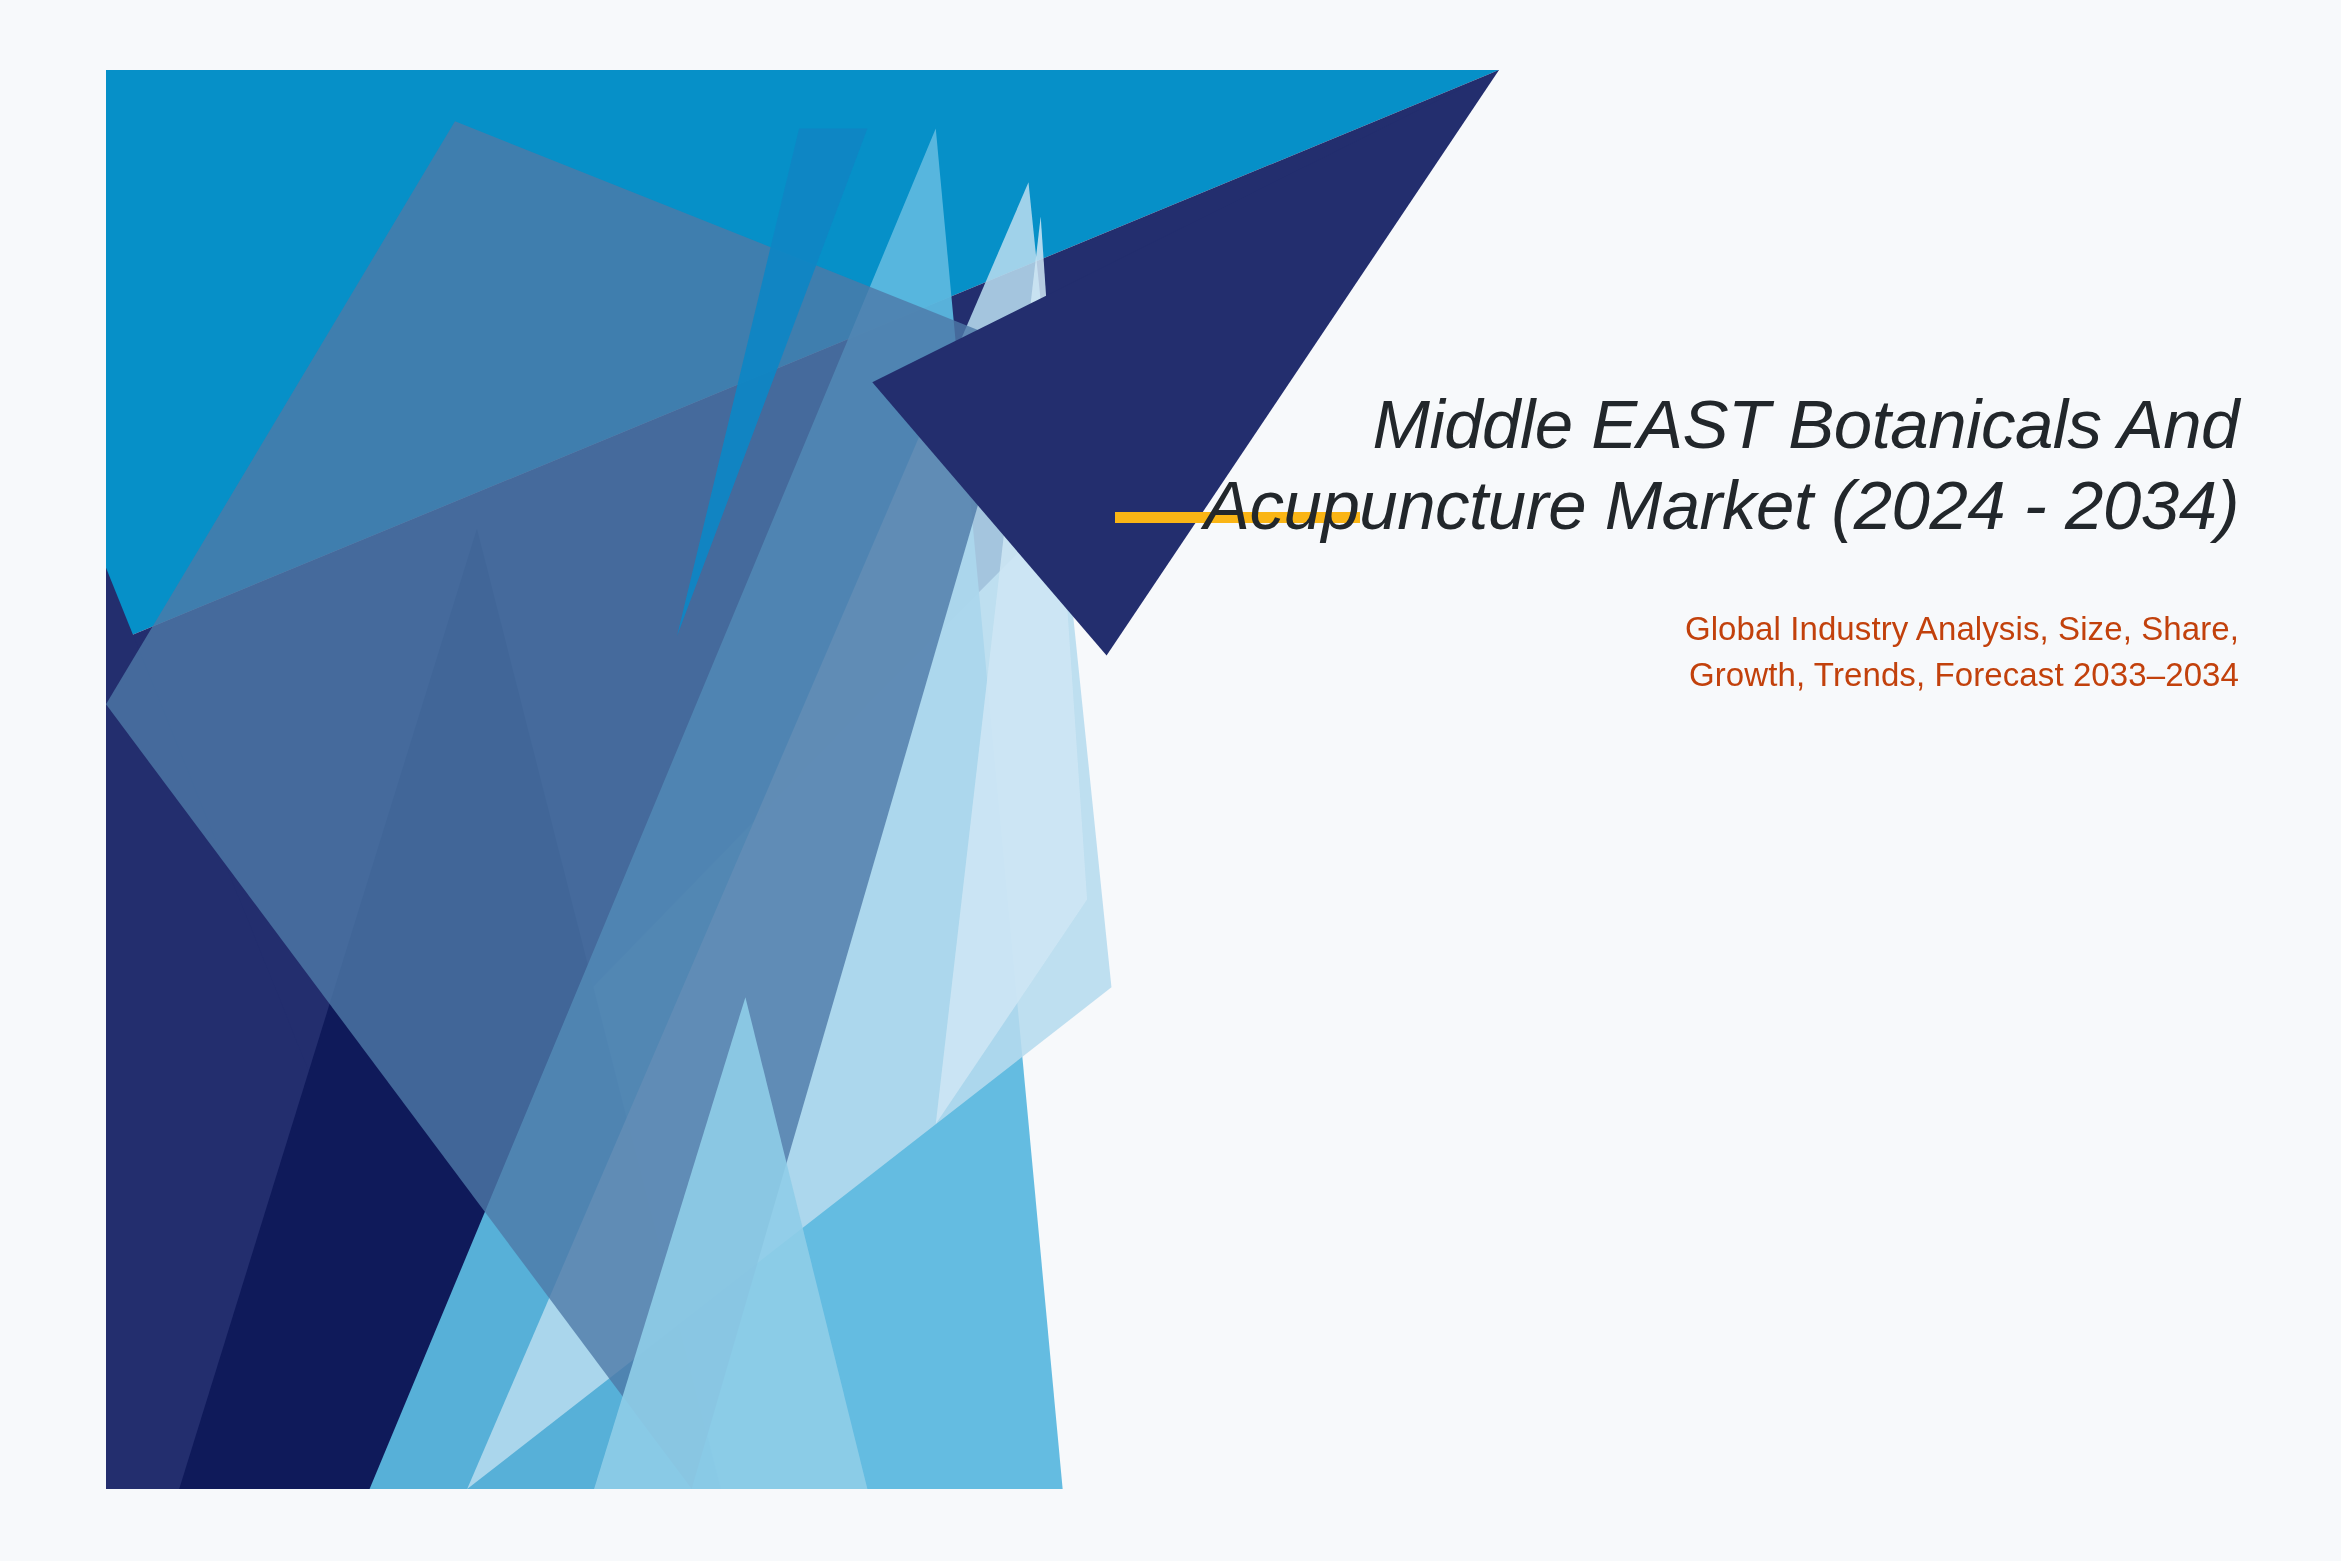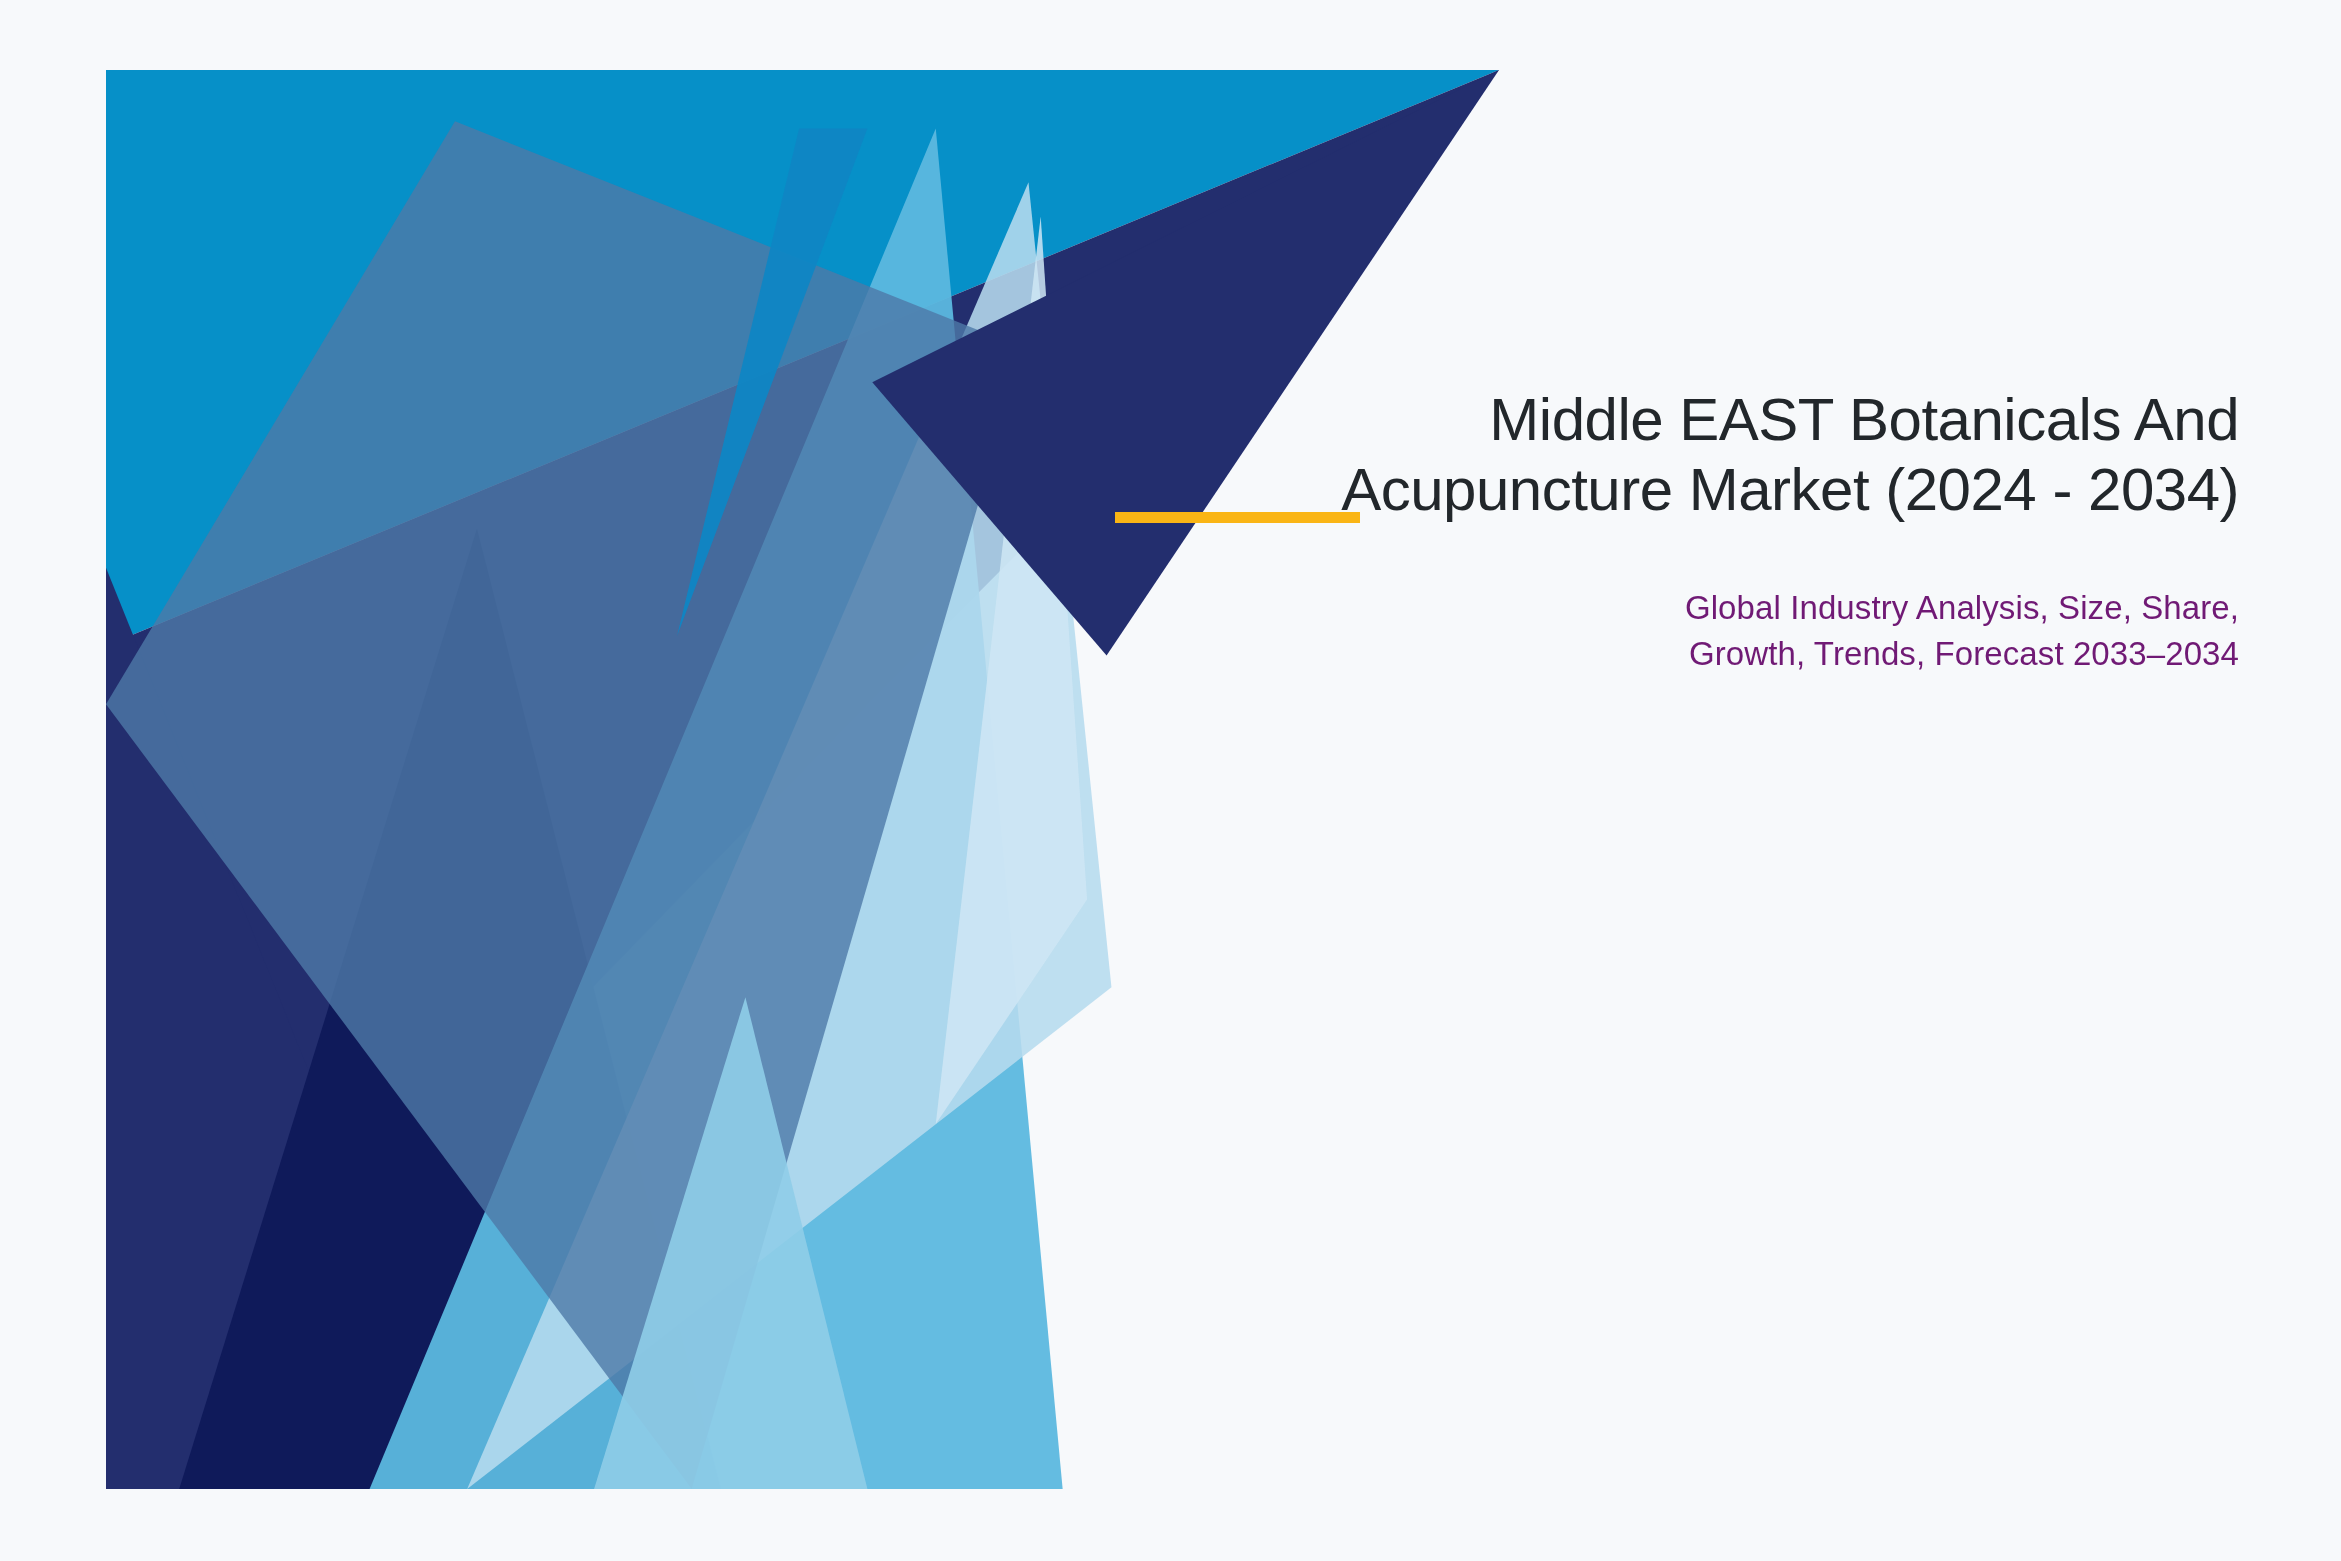--- a/index.html
+++ b/index.html
@@ -25,44 +25,45 @@
 
   
   #text-block {
     position:absolute;
     left:878px;
     top:385px;
     width:1361px;
     text-align:right;
   }
   #cover-title {
-    font-size:60px;
+    font-size:69px;
     line-height:1.17;
     font-weight:400;
     color:#22272B;
     letter-spacing:-0.5px;
     position:relative;
     z-index:3;
+    font-style:italic;
   }
   #title-line-2 { position:relative; display:block; }
   #title-underline {
     position:absolute;
     left:1115px;
     top:512px;
     width:245px;
     height:10.7px;
     background:#FAB515;
     z-index:2;
   }
   #cover-subtitle {
     margin-top:60px;
     font-size:33px;
     line-height:1.38;
     font-weight:400;
-    color:#701a75;
+    color:#c2410c;
     letter-spacing:0.1px;
   }
 </style>
 </head>
 <body>
 
 <div id="cover">
 
   <div id="artwork">
     <svg viewBox="0 0 2854 2908" preserveAspectRatio="none" xmlns="http://www.w3.org/2000/svg">

